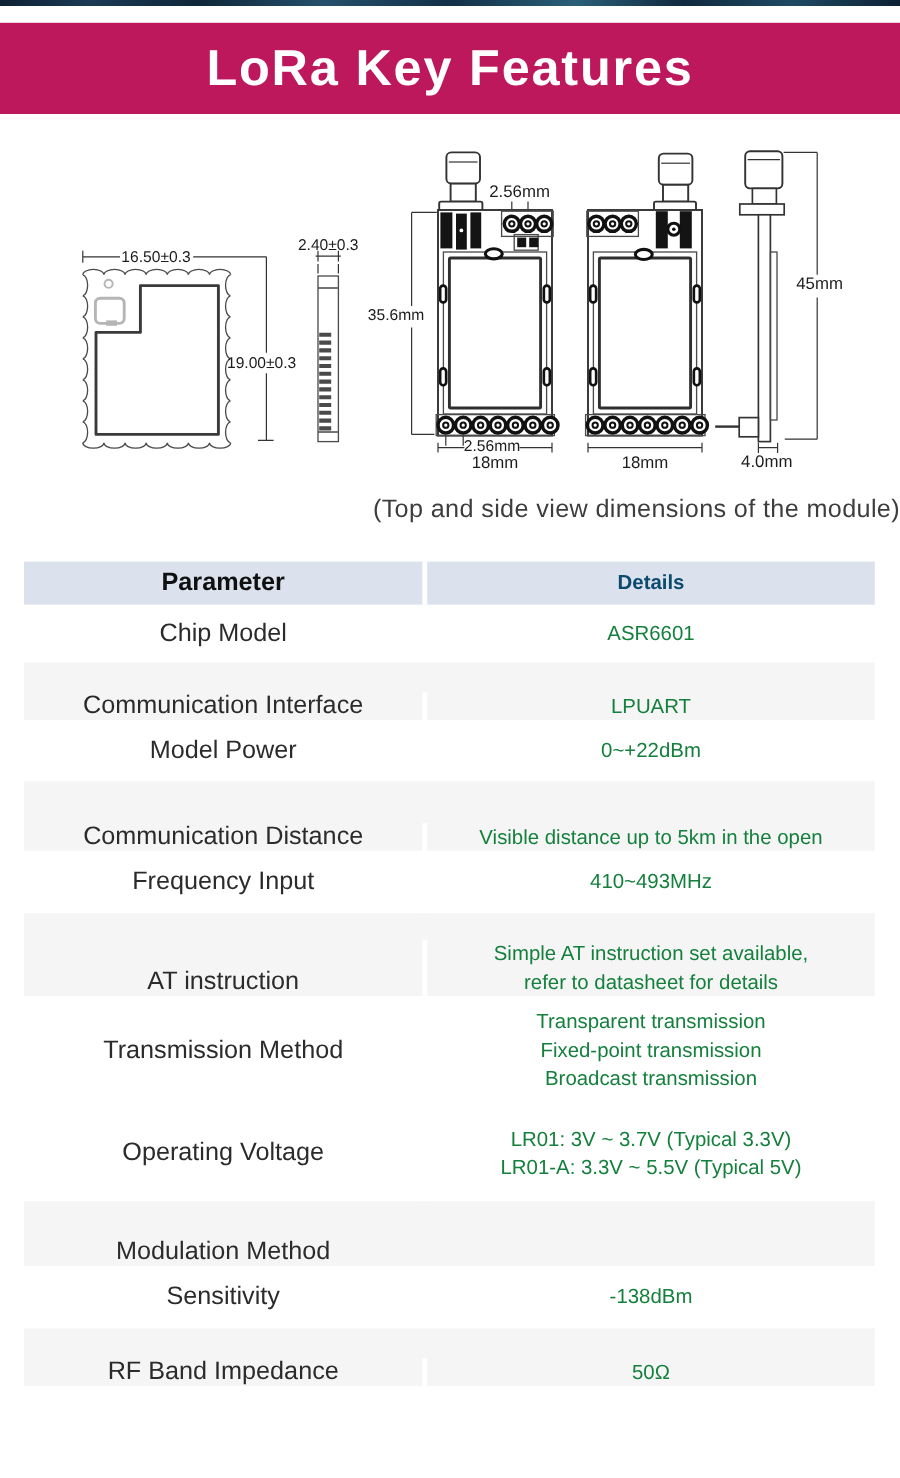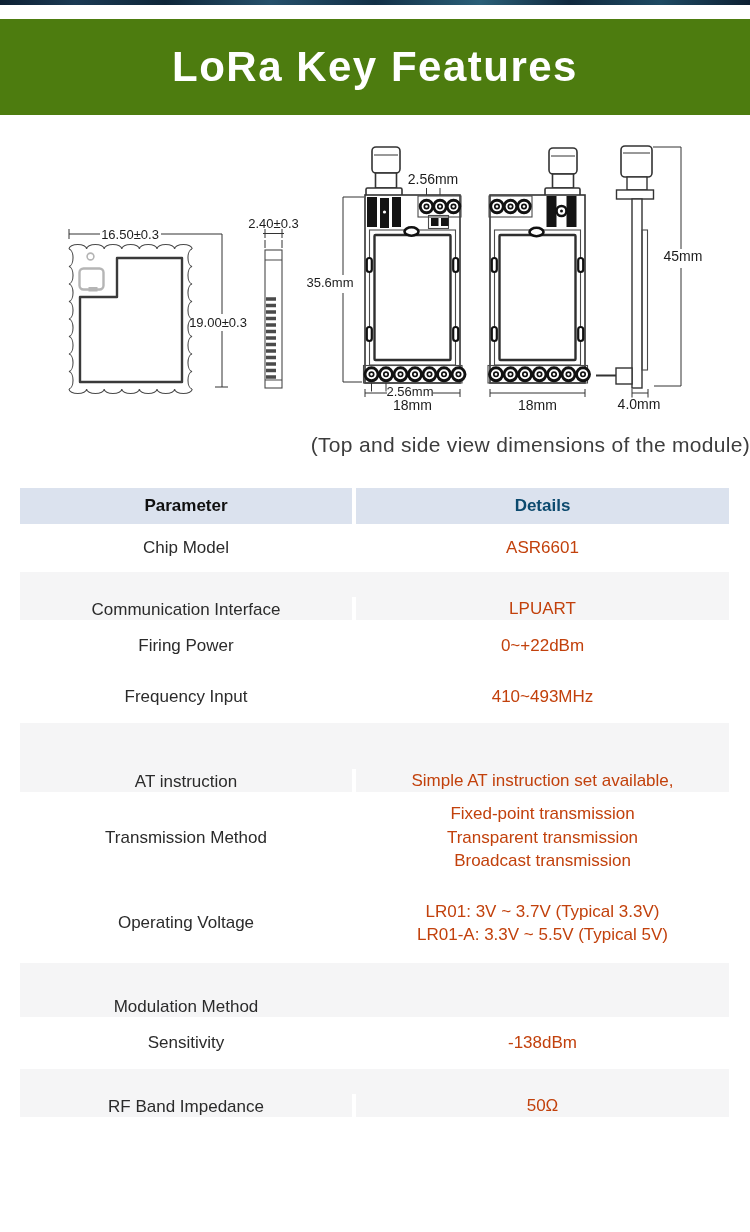--- a/index.html
+++ b/index.html
@@ -1,31 +1,31 @@
 <!DOCTYPE html>
 <html><head>
 <meta charset="utf-8">
 <style>
   html,body { margin:0; padding:0; background:#ffffff; }
   body { width:750px; font-family:"Liberation Sans","DejaVu Sans",sans-serif; }
   .topstrip { height:5px; width:100%;
     background:linear-gradient(90deg,#0d2033 0%,#1b3a54 10%,#0e2639 22%,#25506b 36%,#123047 50%,#2a5f78 64%,#10293e 76%,#1e4a63 88%,#0d2033 100%); }
-  .banner { margin-top:14px; height:96px; background:#4d7c0f; display:flex; align-items:center; justify-content:center; }
+  .banner { margin-top:14px; height:76px; background:#be185d; display:flex; align-items:center; justify-content:center; }
   .banner .title { color:#ffffff; font-size:42px; font-weight:700; letter-spacing:1.5px; }
   .drawing { display:block; margin-top:10px; }
   .caption { margin-top:6px; height:28px; line-height:28px; text-align:right; font-size:21px; color:#3d3d3d; letter-spacing:0.3px; }
   .spec-table { margin:29px 21px 0 20px; }
   .trow { display:flex; align-items:stretch; }
   .thead { background:#dbe2ee; height:36px; font-weight:700; }
   .thead .pcell { color:#101010; }
   .thead .dcell { color:#0c4a6e; }
   .w { background:#ffffff; }
   .g { background:#f5f5f6;align-items:flex-end; }
-  .pcell { width:332px; box-sizing:border-box; display:flex; align-items:center; justify-content:center; text-align:center; font-size:17px; color:#2b2b2b; }
-  .dcell { flex:1; border-left:4px solid #ffffff; display:flex; flex-direction:column; align-items:center; justify-content:center; text-align:center; font-size:17px; line-height:1.38; color:#c2410c; }
+  .pcell { width:332px; box-sizing:border-box; display:flex; align-items:center; justify-content:center; text-align:center; font-size:21px; color:#2b2b2b; }
+  .dcell { flex:1; border-left:4px solid #ffffff; display:flex; flex-direction:column; align-items:center; justify-content:center; text-align:center; font-size:17px; line-height:1.38; color:#15803d; }
   
   .ln   { stroke:#4a4a4a; stroke-width:1.1; fill:none; }
   .ln2  { stroke:#333333; stroke-width:1.6; fill:#ffffff; }
   .ln3  { stroke:#333333; stroke-width:1.4; fill:#ffffff; }
   .thk  { stroke:#3a3a3a; stroke-width:2.4; fill:#ffffff; stroke-linejoin:round; }
   .dim  { stroke:#333333; stroke-width:1; fill:none; }
   .blk  { fill:#141414; stroke:none; }
   .ho   { fill:#ffffff; stroke:#111111; stroke-width:2.9; }
   .hi   { fill:#ffffff; stroke:#111111; stroke-width:1.7; }
   .stub { fill:#ffffff; stroke:#111111; stroke-width:2.2; }
@@ -200,46 +200,53 @@
   </div>
 
   <div class="trow g" style="height:48px">
     <div class="pcell">Communication Interface</div>
     <div class="dcell">
       <div>LPUART</div>
     </div>
   </div>
 
   <div class="trow w" style="height:51px">
-    <div class="pcell">Firing Power</div>
+    <div class="pcell">Model Power</div>
     <div class="dcell">
       <div>0~+22dBm</div>
     </div>
   </div>
 
+  <div class="trow g" style="height:58px">
+    <div class="pcell">Communication Distance</div>
+    <div class="dcell">
+      <div>Visible distance up to 5km in the open</div>
+    </div>
+  </div>
 
   <div class="trow w" style="height:52px">
     <div class="pcell">Frequency Input</div>
     <div class="dcell">
       <div>410~493MHz</div>
     </div>
   </div>
 
   <div class="trow g" style="height:69px">
     <div class="pcell">AT instruction</div>
     <div class="dcell">
       <div>Simple AT instruction set available,</div>
+      <div>refer to datasheet for details</div>
     </div>
   </div>
 
   <div class="trow w" style="height:91px">
     <div class="pcell">Transmission Method</div>
     <div class="dcell">
+      <div>Transparent transmission</div>
       <div>Fixed-point transmission</div>
-      <div>Transparent transmission</div>
       <div>Broadcast transmission</div>
     </div>
   </div>
 
 
   <div class="trow w" style="height:80px">
     <div class="pcell">Operating Voltage</div>
     <div class="dcell">
       <div>LR01: 3V ~ 3.7V (Typical 3.3V)</div>
       <div>LR01-A: 3.3V ~ 5.5V (Typical 5V)</div>

